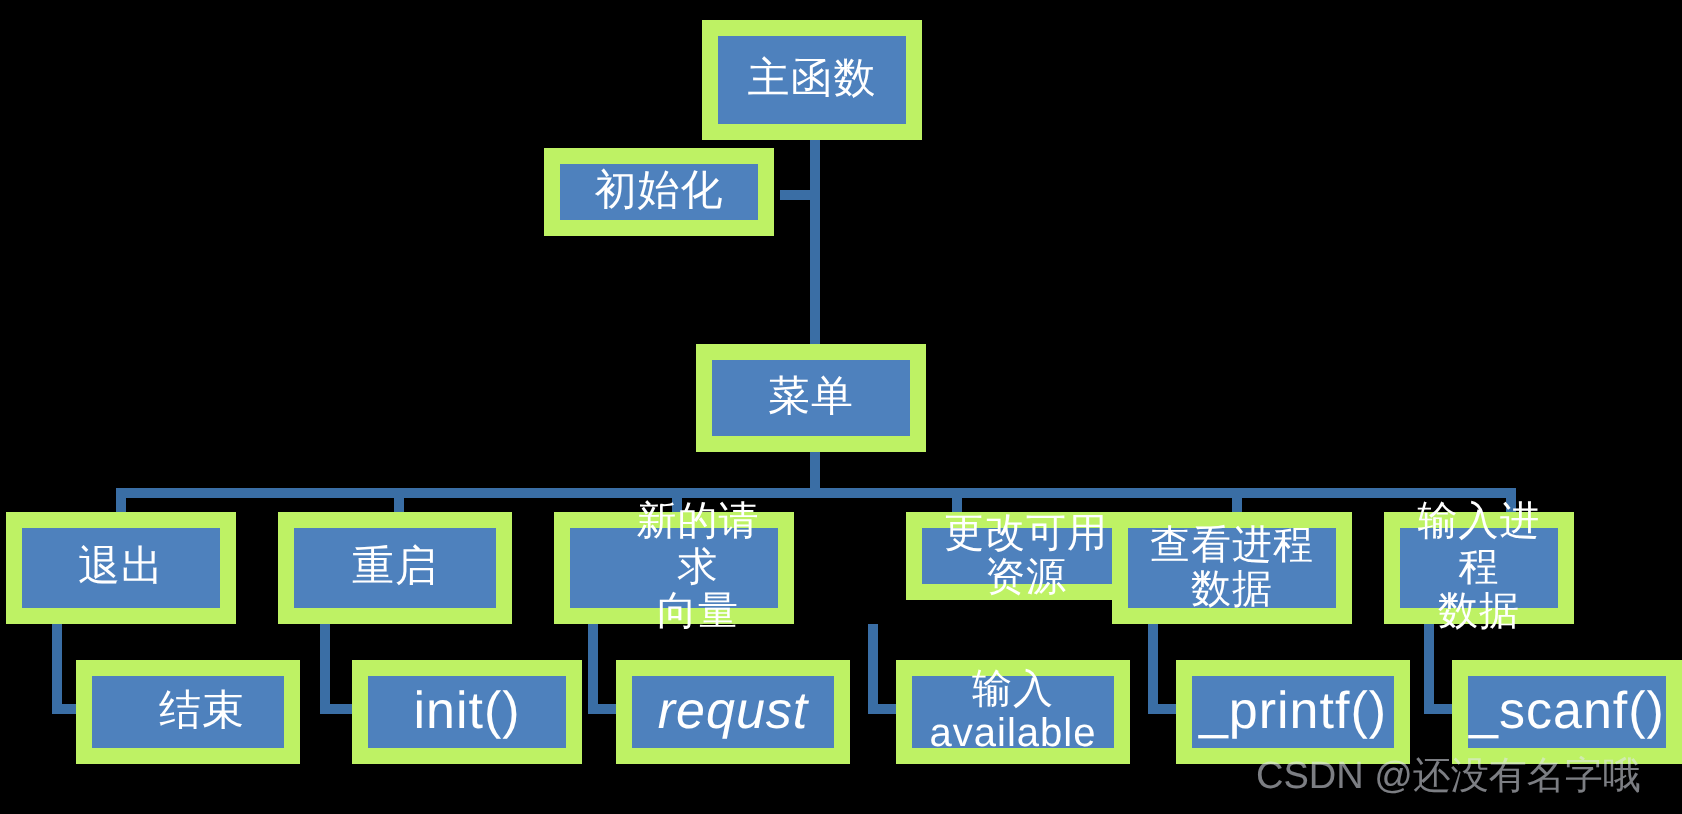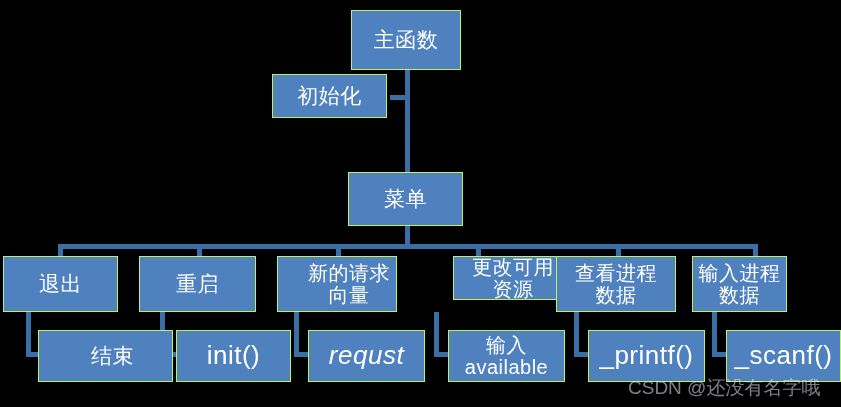--- a/index.html
+++ b/index.html
@@ -13,21 +13,21 @@
     width: 841px;
     height: 407px;
     background: #000000;
     overflow: hidden;
     font-family: "Liberation Sans", "DejaVu Sans", sans-serif;
   }
   .node {
     position: absolute;
     box-sizing: border-box;
     background: #4e81bd;
-    border: 1px solid #bef264;
+    border: 8px solid #bef264;
     color: #ffffff;
     display: flex;
     align-items: center;
     justify-content: center;
     text-align: center;
     line-height: 1.12;
     font-size: 21px;
     letter-spacing: 0.5px;
     z-index: 3;
     white-space: pre-line;
@@ -107,21 +107,21 @@
 
   <div class="node two-line" style="left:417px; top:256px; width:120px; height:44px;margin-left:36px;">更改可用
 资源</div>
 
   <div class="node two-line" style="left:556px; top:256px; width:120px; height:56px;">查看进程
 数据</div>
 
   <div class="node two-line" style="left:692px; top:256px; width:95px; height:56px;">输入进程
 数据</div>
 
-  <div class="node" style="left:38px; top:330px; width:135px; height:52px;padding-left:16px;">结束</div>
+  <div class="node" style="left:38px; top:330px; width:112px; height:52px;padding-left:16px;">结束</div>
 
   <div class="node code" style="left:176px; top:330px; width:115px; height:52px;">init()</div>
 
   <div class="node code" style="left:308px; top:330px; width:117px; height:52px;font-style:italic;">requst</div>
 
   <div class="node two-line" style="left:448px; top:330px; width:117px; height:52px;">输入
 available</div>
 
   <div class="node code" style="left:588px; top:330px; width:117px; height:52px;">_printf()</div>
 

